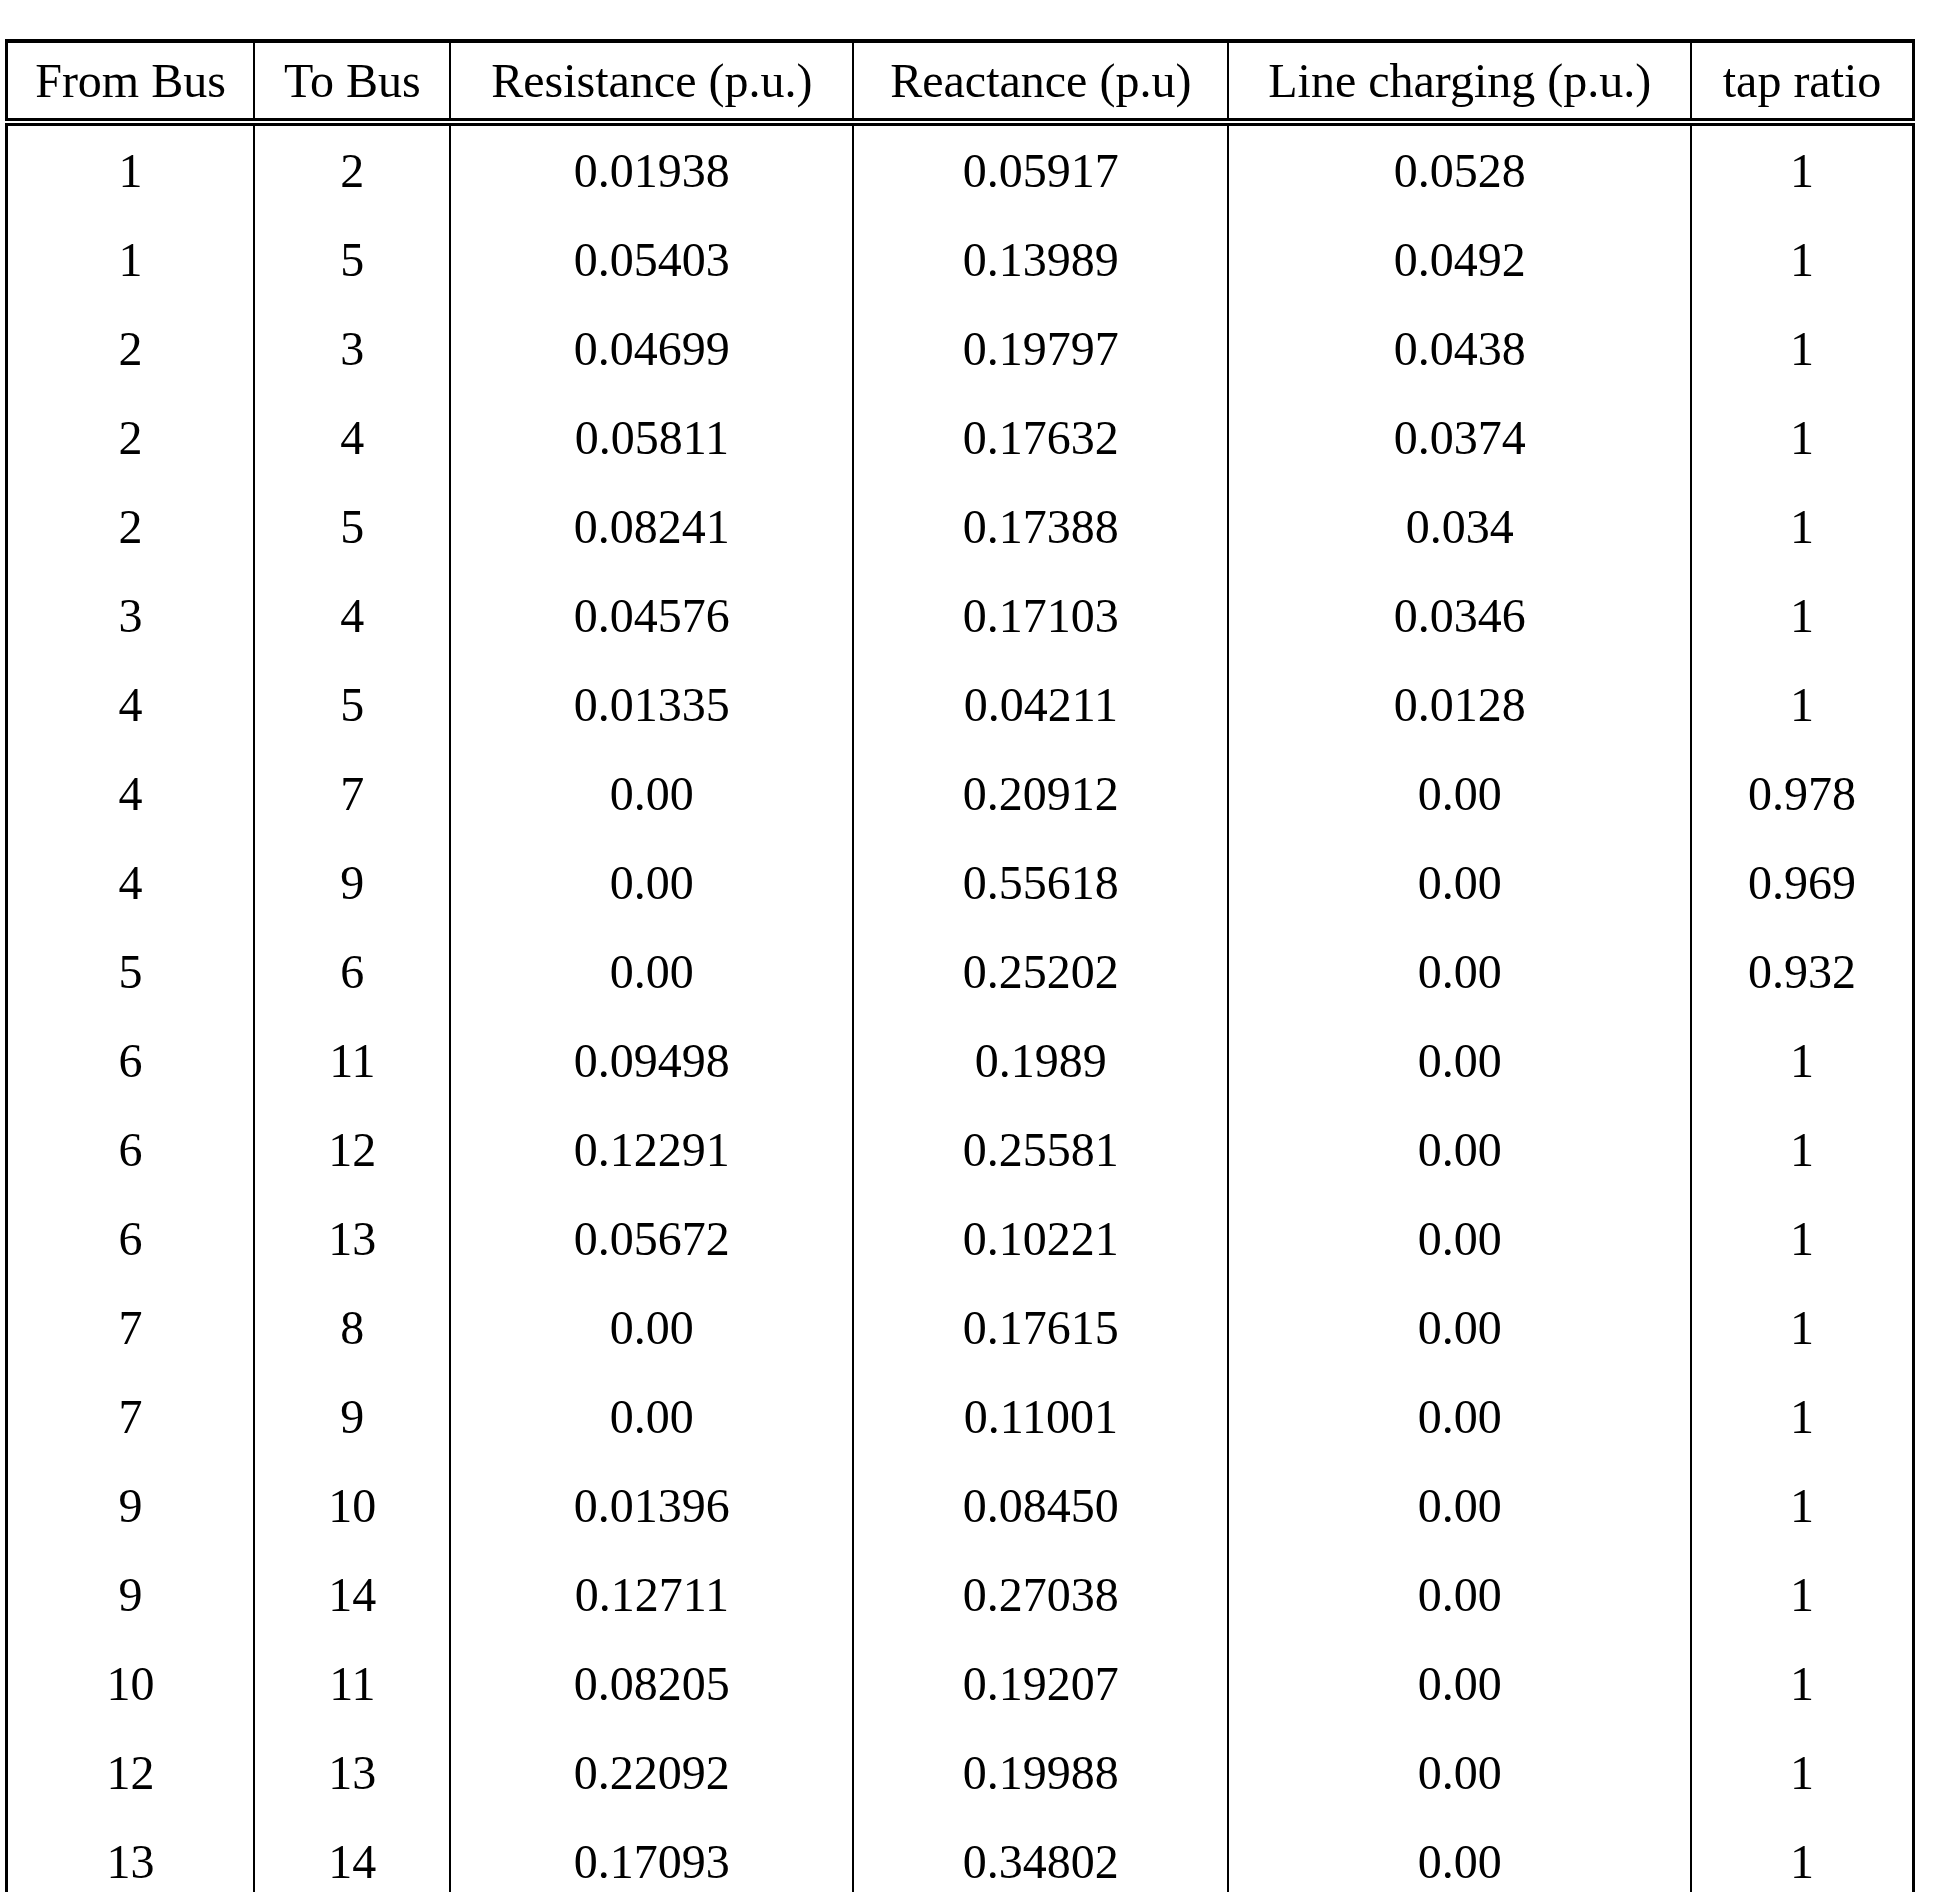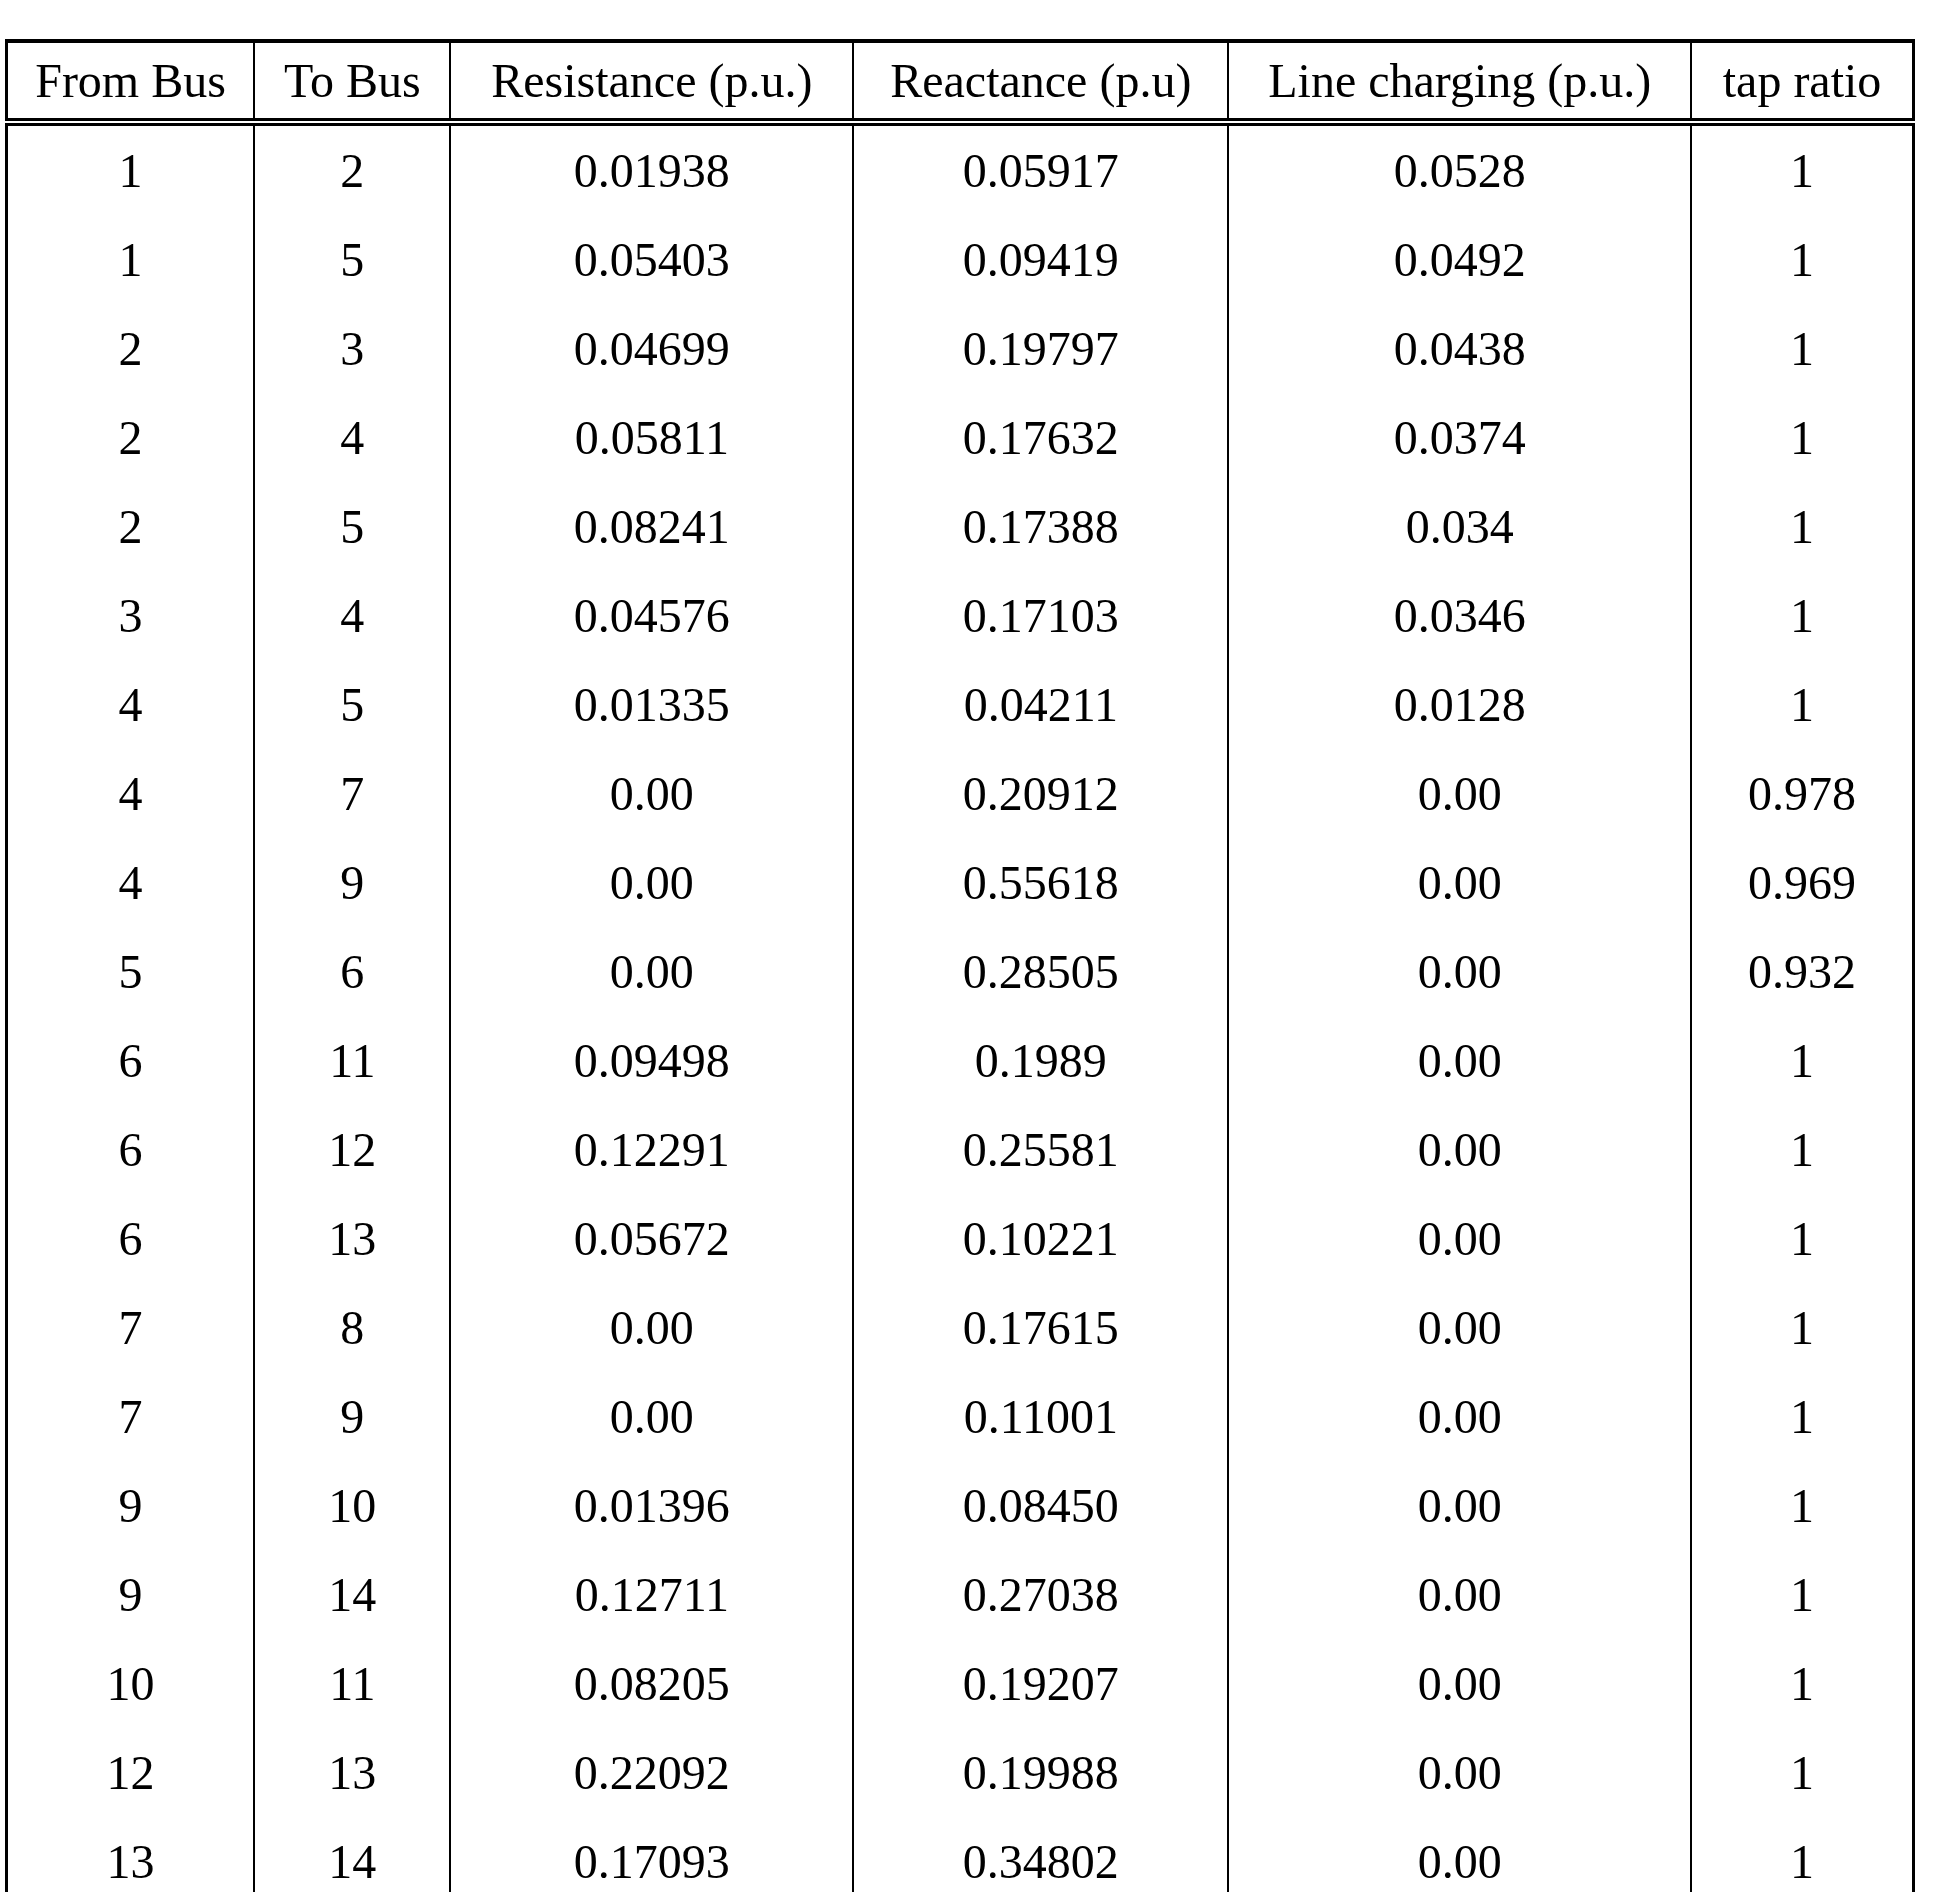--- a/index.html
+++ b/index.html
@@ -85,21 +85,21 @@
           <td>2</td>
           <td>0.01938</td>
           <td>0.05917</td>
           <td>0.0528</td>
           <td>1</td>
         </tr>
         <tr>
           <td>1</td>
           <td>5</td>
           <td>0.05403</td>
-          <td>0.09419</td>
+          <td>0.13989</td>
           <td>0.0492</td>
           <td>1</td>
         </tr>
         <tr>
           <td>2</td>
           <td>3</td>
           <td>0.04699</td>
           <td>0.19797</td>
           <td>0.0438</td>
           <td>1</td>
@@ -149,21 +149,21 @@
           <td>9</td>
           <td>0.00</td>
           <td>0.55618</td>
           <td>0.00</td>
           <td>0.969</td>
         </tr>
         <tr>
           <td>5</td>
           <td>6</td>
           <td>0.00</td>
-          <td>0.28505</td>
+          <td>0.25202</td>
           <td>0.00</td>
           <td>0.932</td>
         </tr>
         <tr>
           <td>6</td>
           <td>11</td>
           <td>0.09498</td>
           <td>0.1989</td>
           <td>0.00</td>
           <td>1</td>

